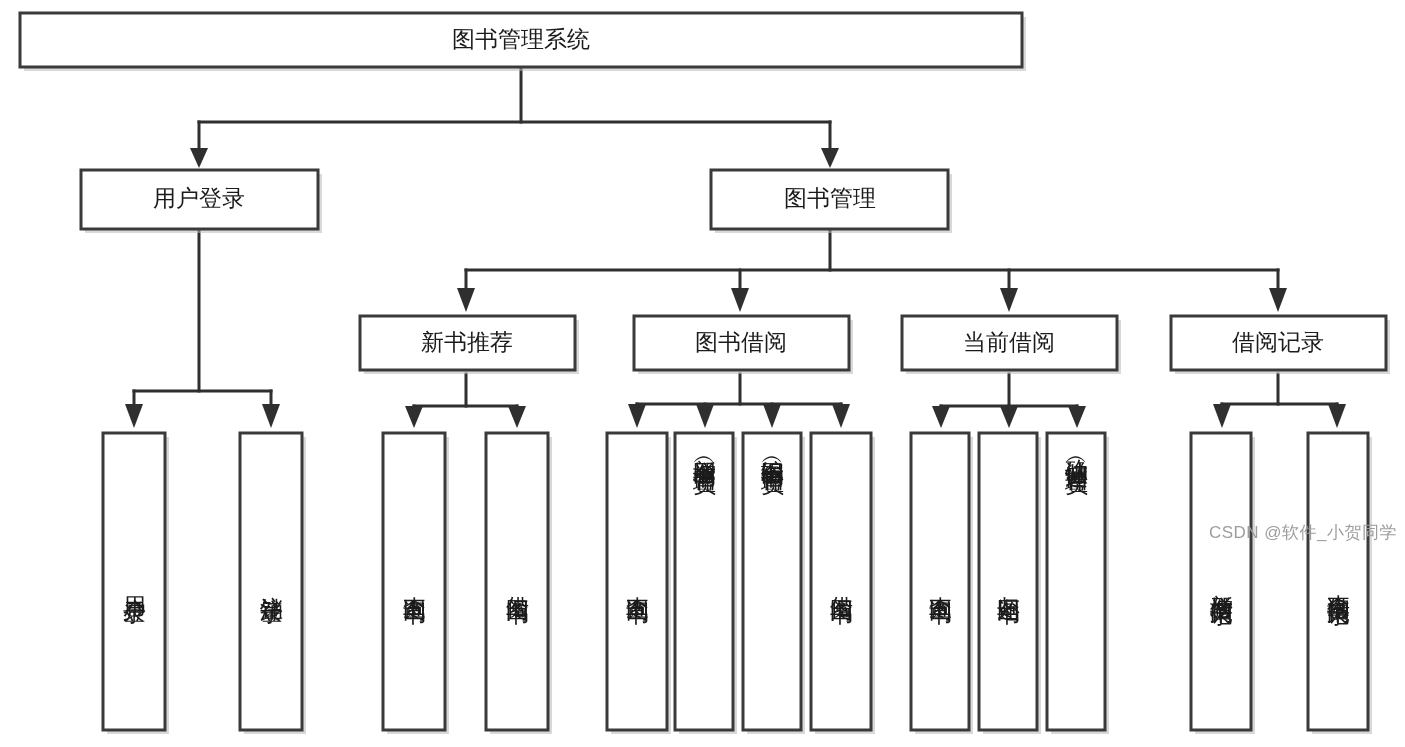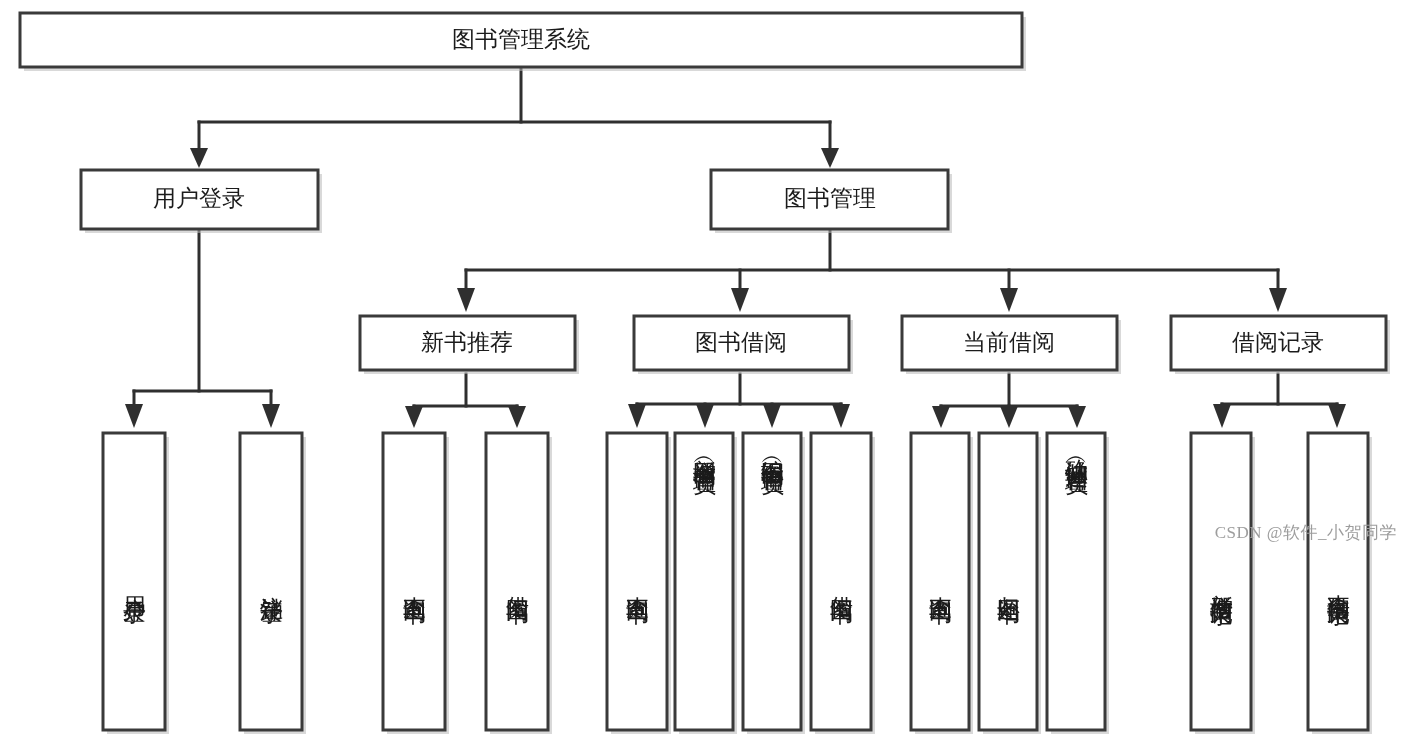--- a/index.html
+++ b/index.html
@@ -54,21 +54,21 @@
     line-height:1.12;
     letter-spacing:2px;
     color:#1b1b1b;
     white-space:nowrap;
   }
 
   #watermark{
     position:absolute;
     right:8px;
     bottom:6px;
-    font-family:Liberation Serif, serif;
+    font-family:Liberation Sans, sans-serif;
     font-size:17px;
     color:#9d9d9d;
     letter-spacing:.5px;
     white-space:nowrap;
   }
 </style>
 </head>
 <body>
 
 <div id="diagram-root">

